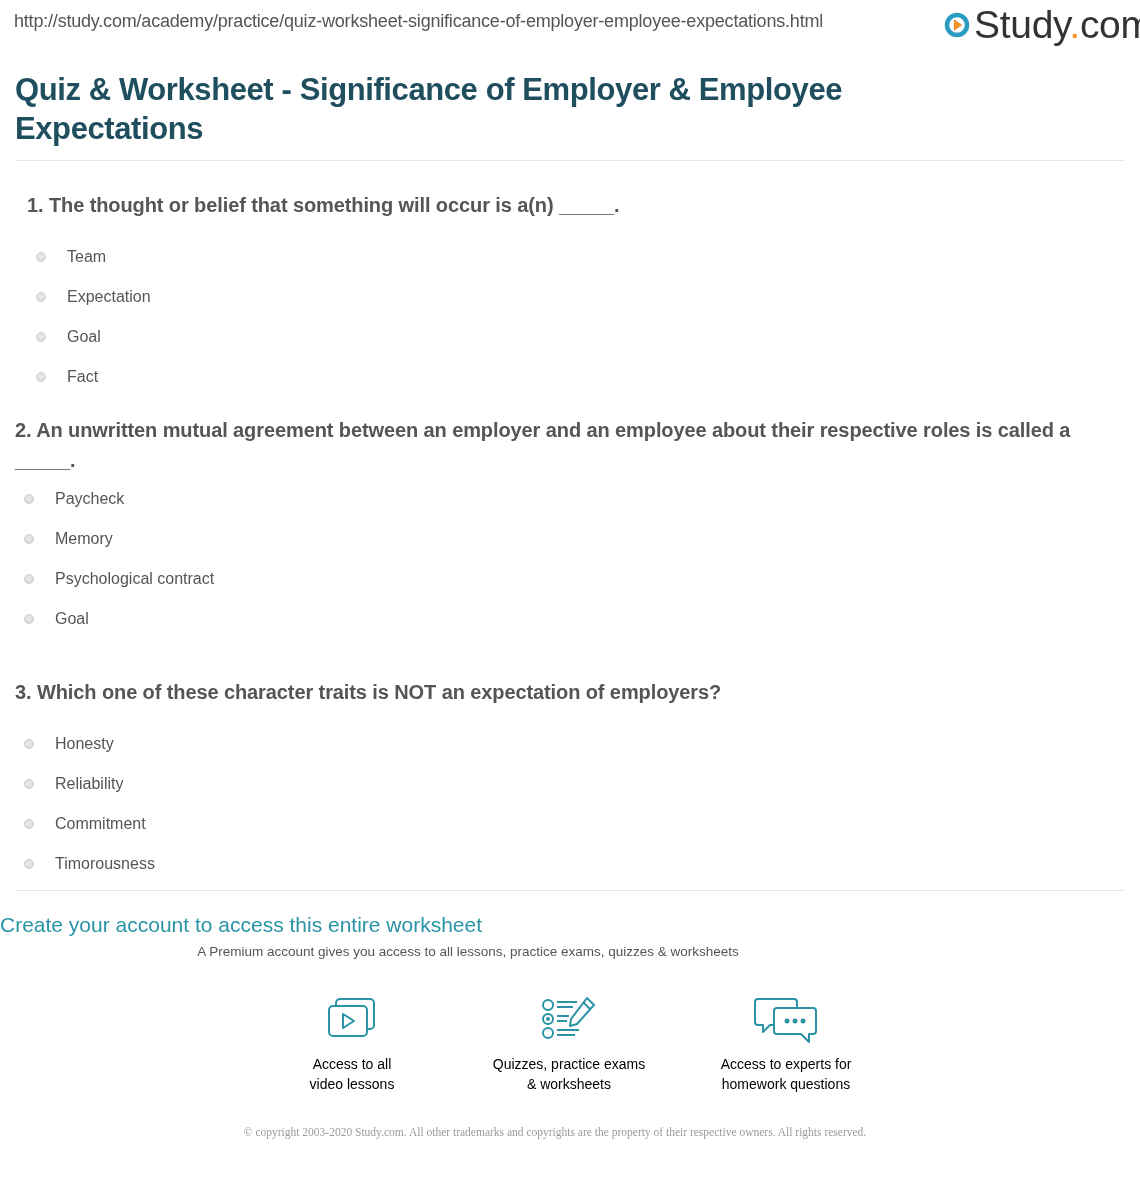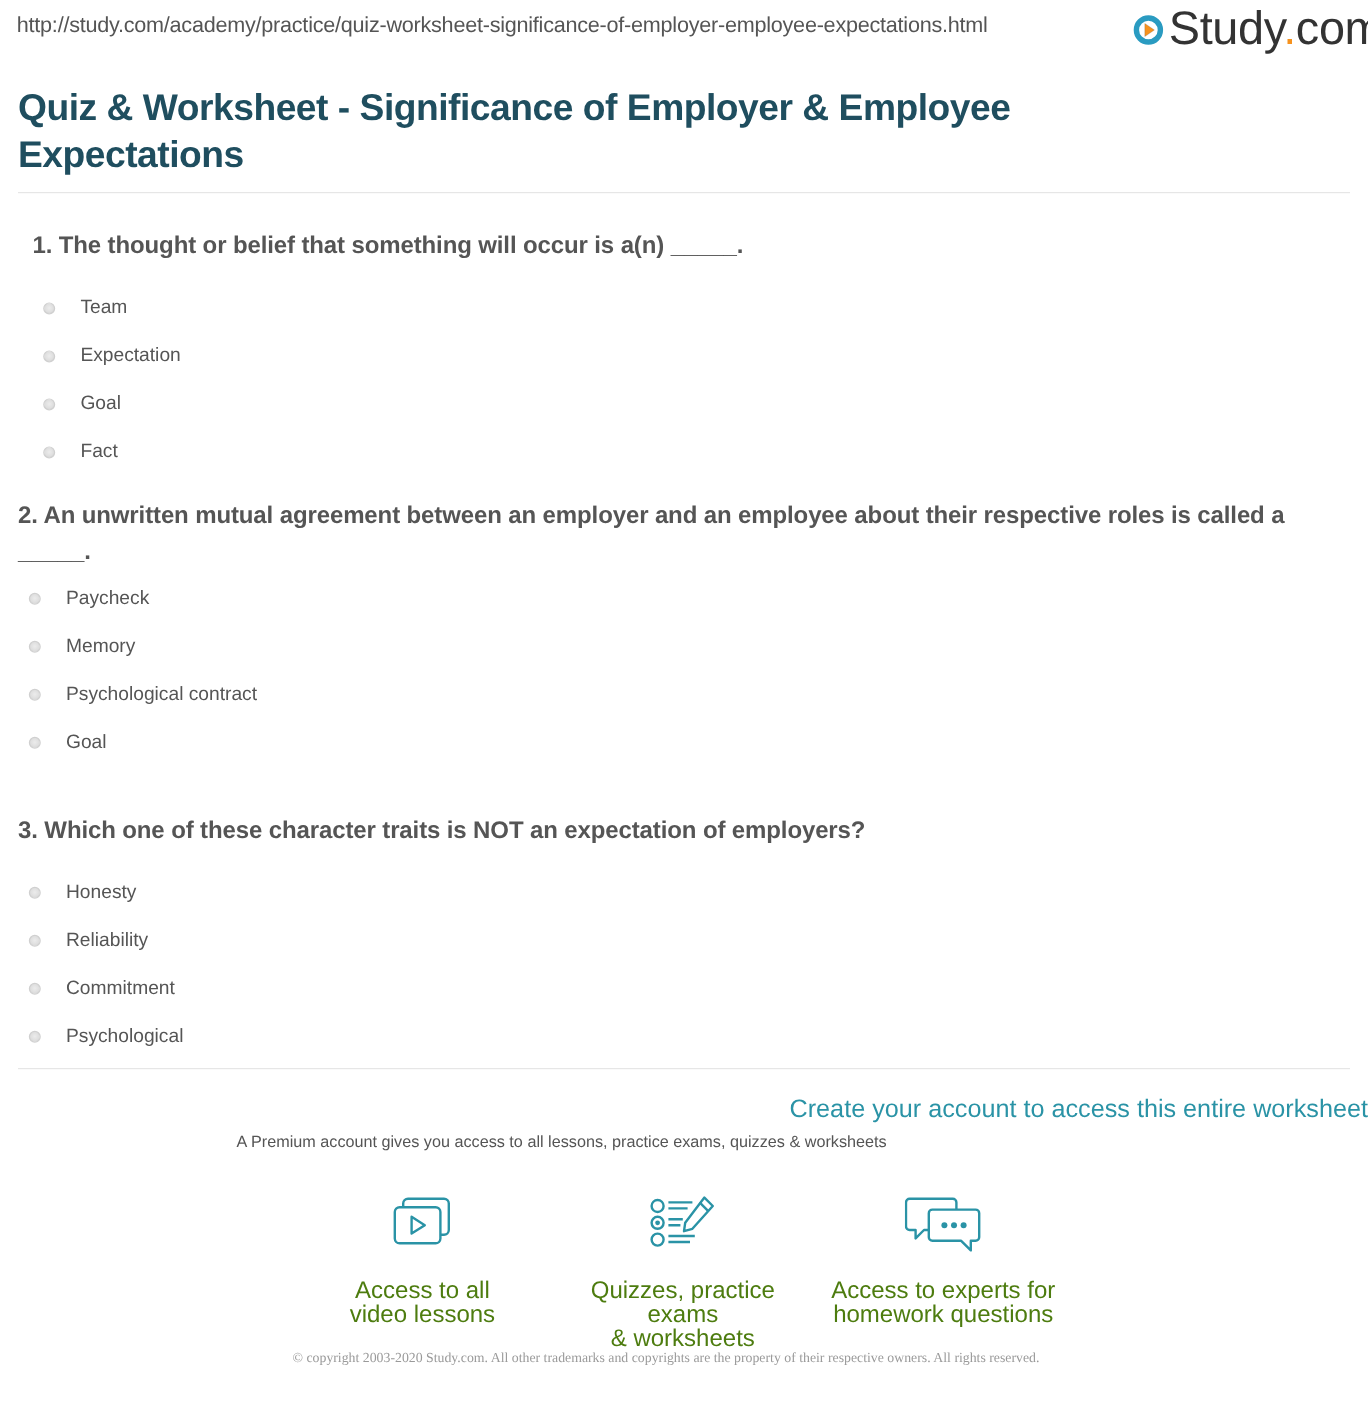--- a/index.html
+++ b/index.html
@@ -91,27 +91,26 @@
     .opt-label {
       font-family: "Liberation Sans", sans-serif;
       font-size: 16px;
       color: #555555;
     }
     .cta-title {
       position: absolute;
       left: 0;
       width: 1140px;
       top: 913px;
-      text-align: right;
+      text-align: left;
       font-family: "Liberation Sans", sans-serif;
       font-size: 21px;
       color: #2a93a6;
       font-weight: normal;
       cursor: pointer;
-      padding-left: 48px;
     }
     .cta-sub {
       position: absolute;
       left: 0;
       width: 936px;
       top: 944px;
       text-align: center;
       font-family: "Liberation Sans", sans-serif;
       font-size: 13.5px;
       color: #555555;
@@ -122,25 +121,25 @@
       width: 200px;
       text-align: center;
     }
     .feature .icon-wrap {
       height: 54px;
       display: flex;
       justify-content: center;
       align-items: flex-start;
     }
     .feature .f-label {
-      margin-top: 16px;
-      font-family: "Liberation Sans", sans-serif;
-      font-size: 20px;
+      margin-top: 4px;
+      font-family: "Liberation Sans", sans-serif;
+      font-size: 14px;
       line-height: 20px;
-      color: #4d7c0f;
+      color: #000000;
       white-space: pre-line;
     }
     .copyright {
       position: absolute;
       left: 195px;
       width: 720px;
       top: 1124px;
       text-align: center;
       font-family: Liberation Serif, serif;
       font-size: 11.5px;
@@ -229,21 +228,21 @@
     <div class="option">
         <span class="radio"></span>
         <span class="opt-label">Reliability</span>
       </div>
     <div class="option">
         <span class="radio"></span>
         <span class="opt-label">Commitment</span>
       </div>
     <div class="option">
         <span class="radio"></span>
-        <span class="opt-label">Psychological</span>
+        <span class="opt-label">Timorousness</span>
       </div>
   </div>
 </div>
 
 <div class="divider" style="top:890px;"></div>
 
 <div class="cta-title">Create your account to access this entire worksheet</div>
 <div class="cta-sub">A Premium account gives you access to all lessons, practice exams, quizzes &amp; worksheets</div>
 
 <div class="feature" style="left:252px;">

